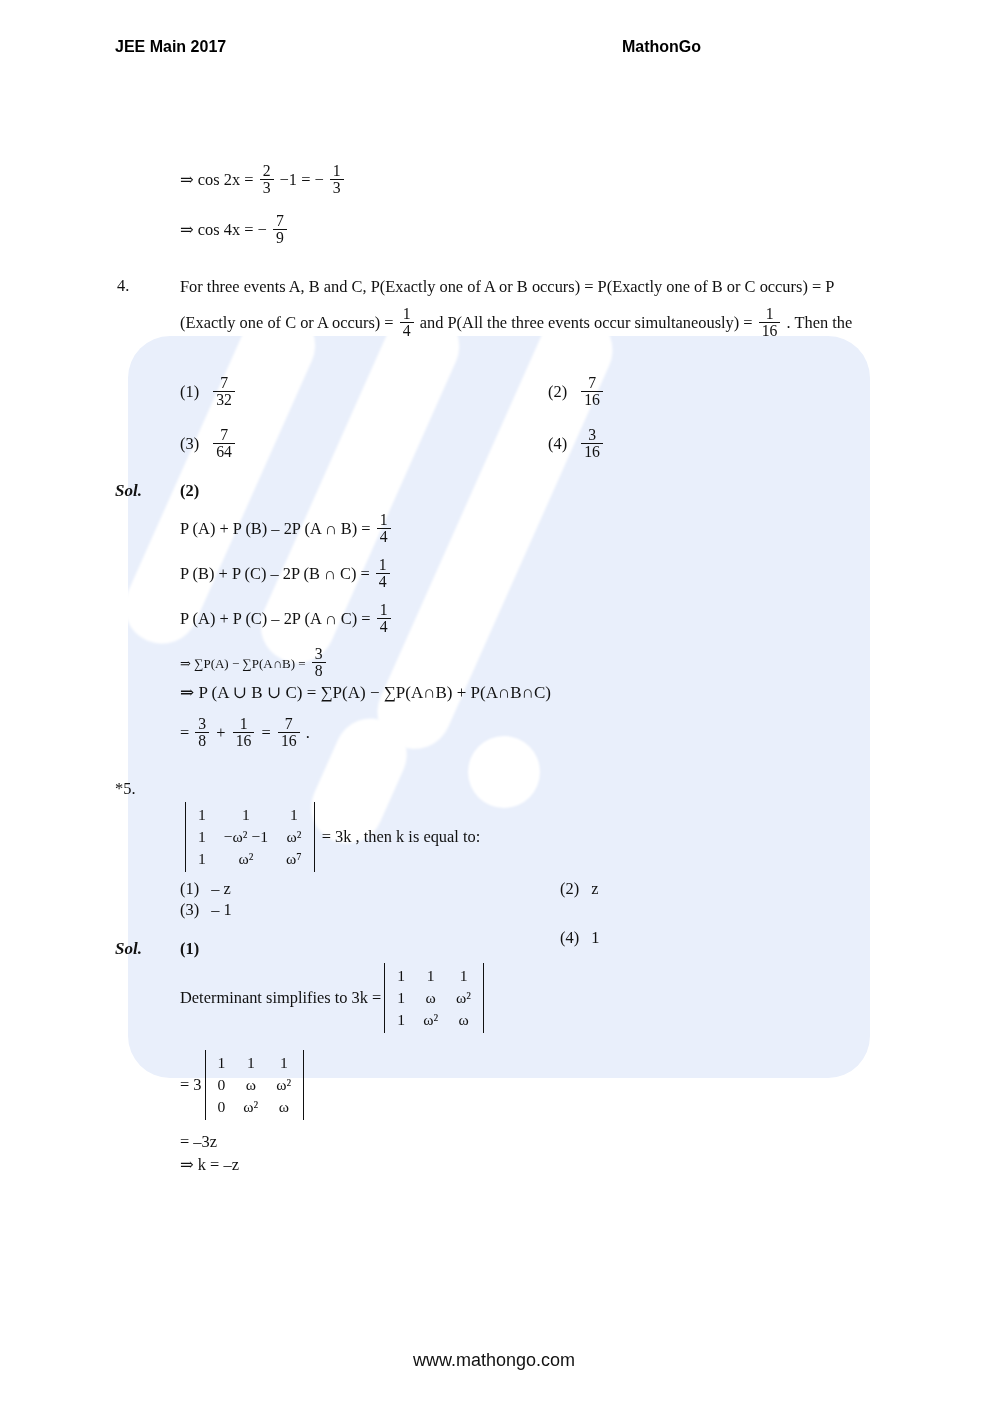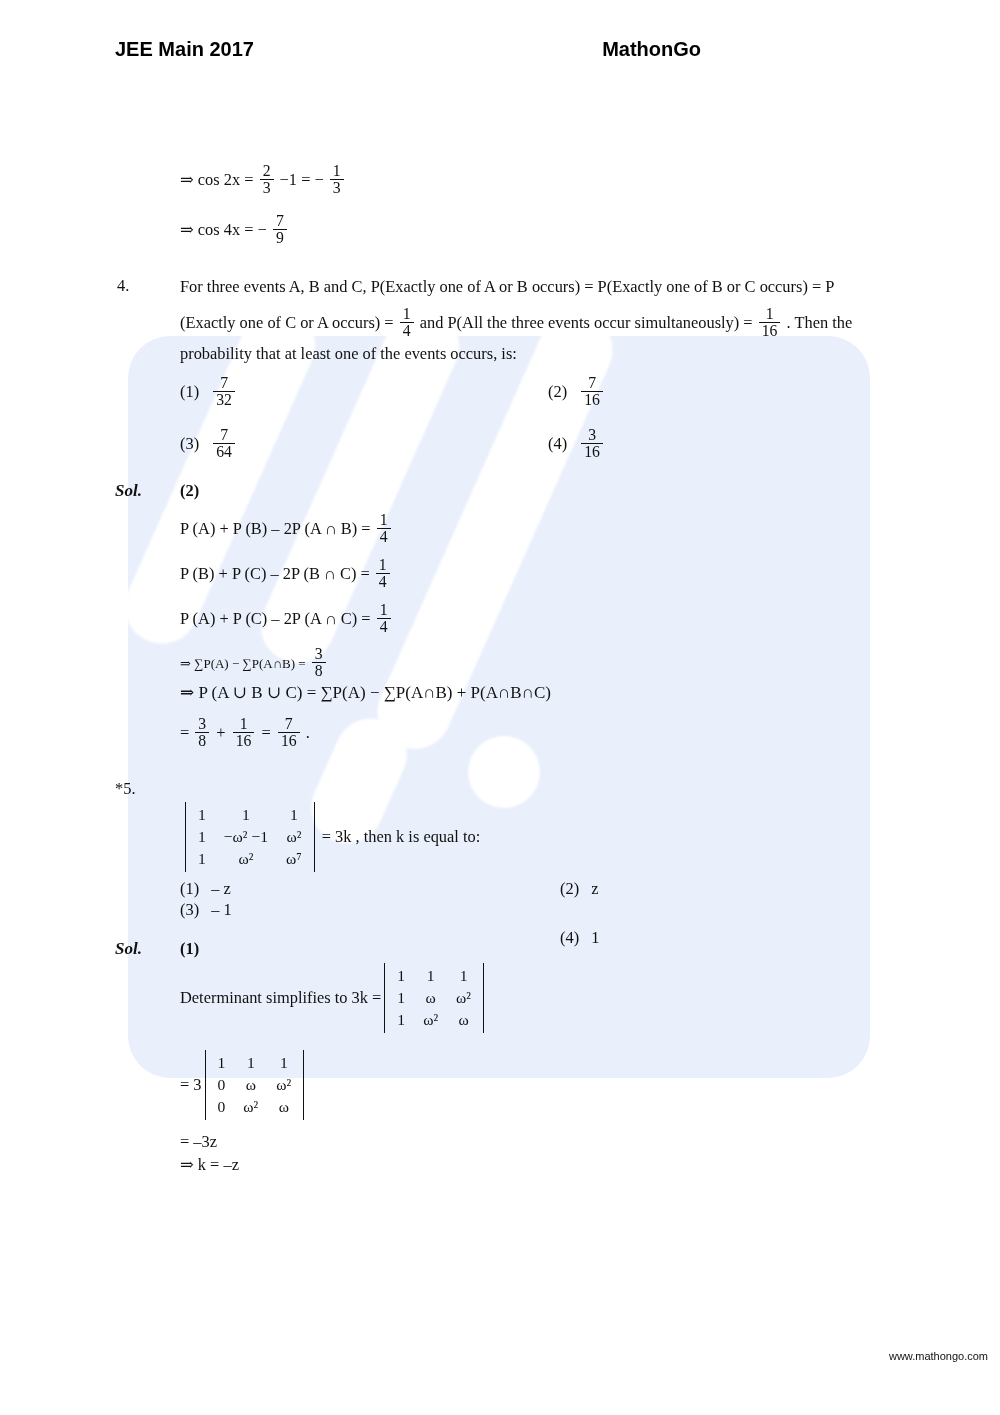--- a/index.html
+++ b/index.html
@@ -50,33 +50,33 @@
   }
 
   
   #header {
     position: absolute;
     left: 0; top: 38px;
     width: 816px;
     height: 26px;
     font-family: "Liberation Sans", "DejaVu Sans", sans-serif;
     font-weight: bold;
-    font-size: 20px;
+    font-size: 16px;
     color: #000;
   }
   #header .left  { position: absolute; left: 115px;  top: 0; }
   #header .right { position: absolute; right: 115px; top: 0; }
 
   #footer {
     position: absolute;
     left: 0; top: 1350px;
     width: 988px;
-    text-align: right;
+    text-align: center;
     font-family: "Liberation Sans", "DejaVu Sans", sans-serif;
-    font-size: 11px;
+    font-size: 18px;
     color: #111;
   }
   .blk {
     position: absolute;
     font-size: 16.4px;
     line-height: 1.28;
     color: #111;
   }
   .qnum {
     position: absolute;
@@ -193,21 +193,20 @@
       </span>
       <span>and P(All the three events occur simultaneously) =</span>
       <span class="frac">
         <span class="num">1</span>
         <span class="den">16</span>
       </span>
       <span>. Then the</span>
     </span>
   </div>
 
-  <div class="blk" style="left:180px; top:343px;">probability that at least one of the events occurs, is:</div>
 
   <div class="blk" style="left:180px; top:375px;">
     <span class="opt-key">(1)</span>
     <span class="frac" style="margin-left:10px;">
       <span class="num">7</span>
       <span class="den">32</span>
     </span>
   </div>
   <div class="blk" style="left:548px; top:375px;">
     <span class="opt-key">(2)</span>

